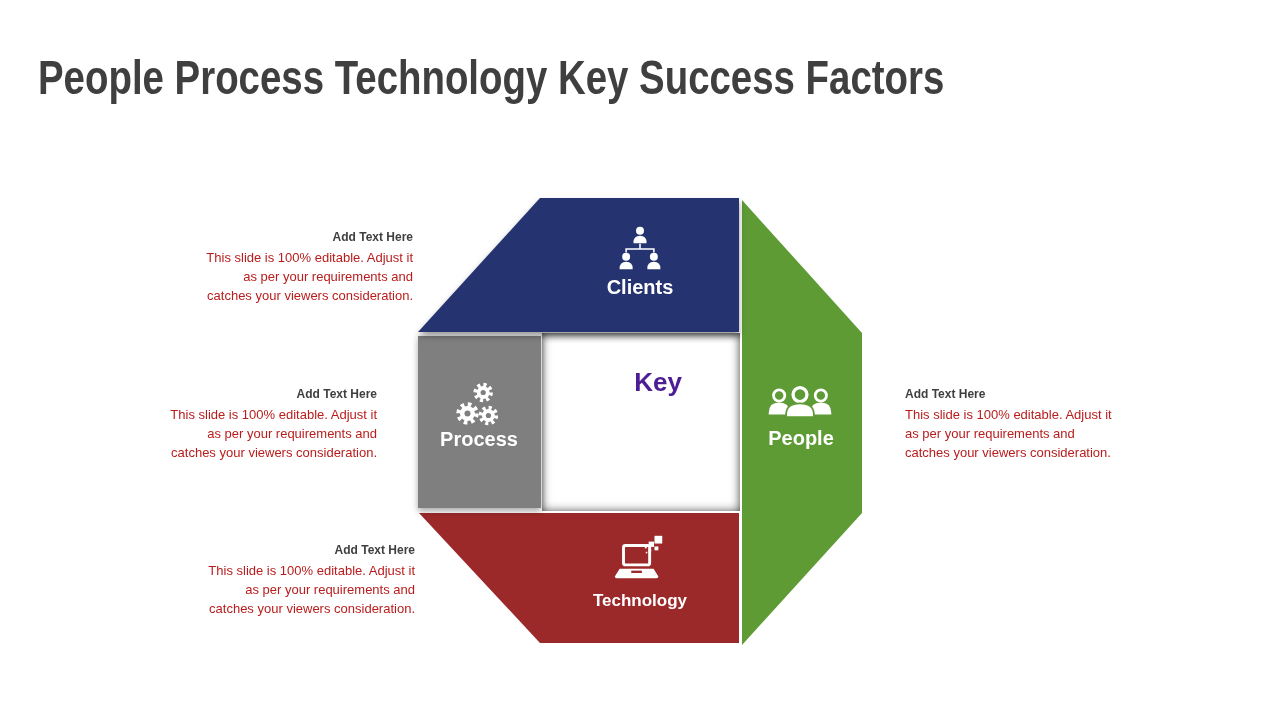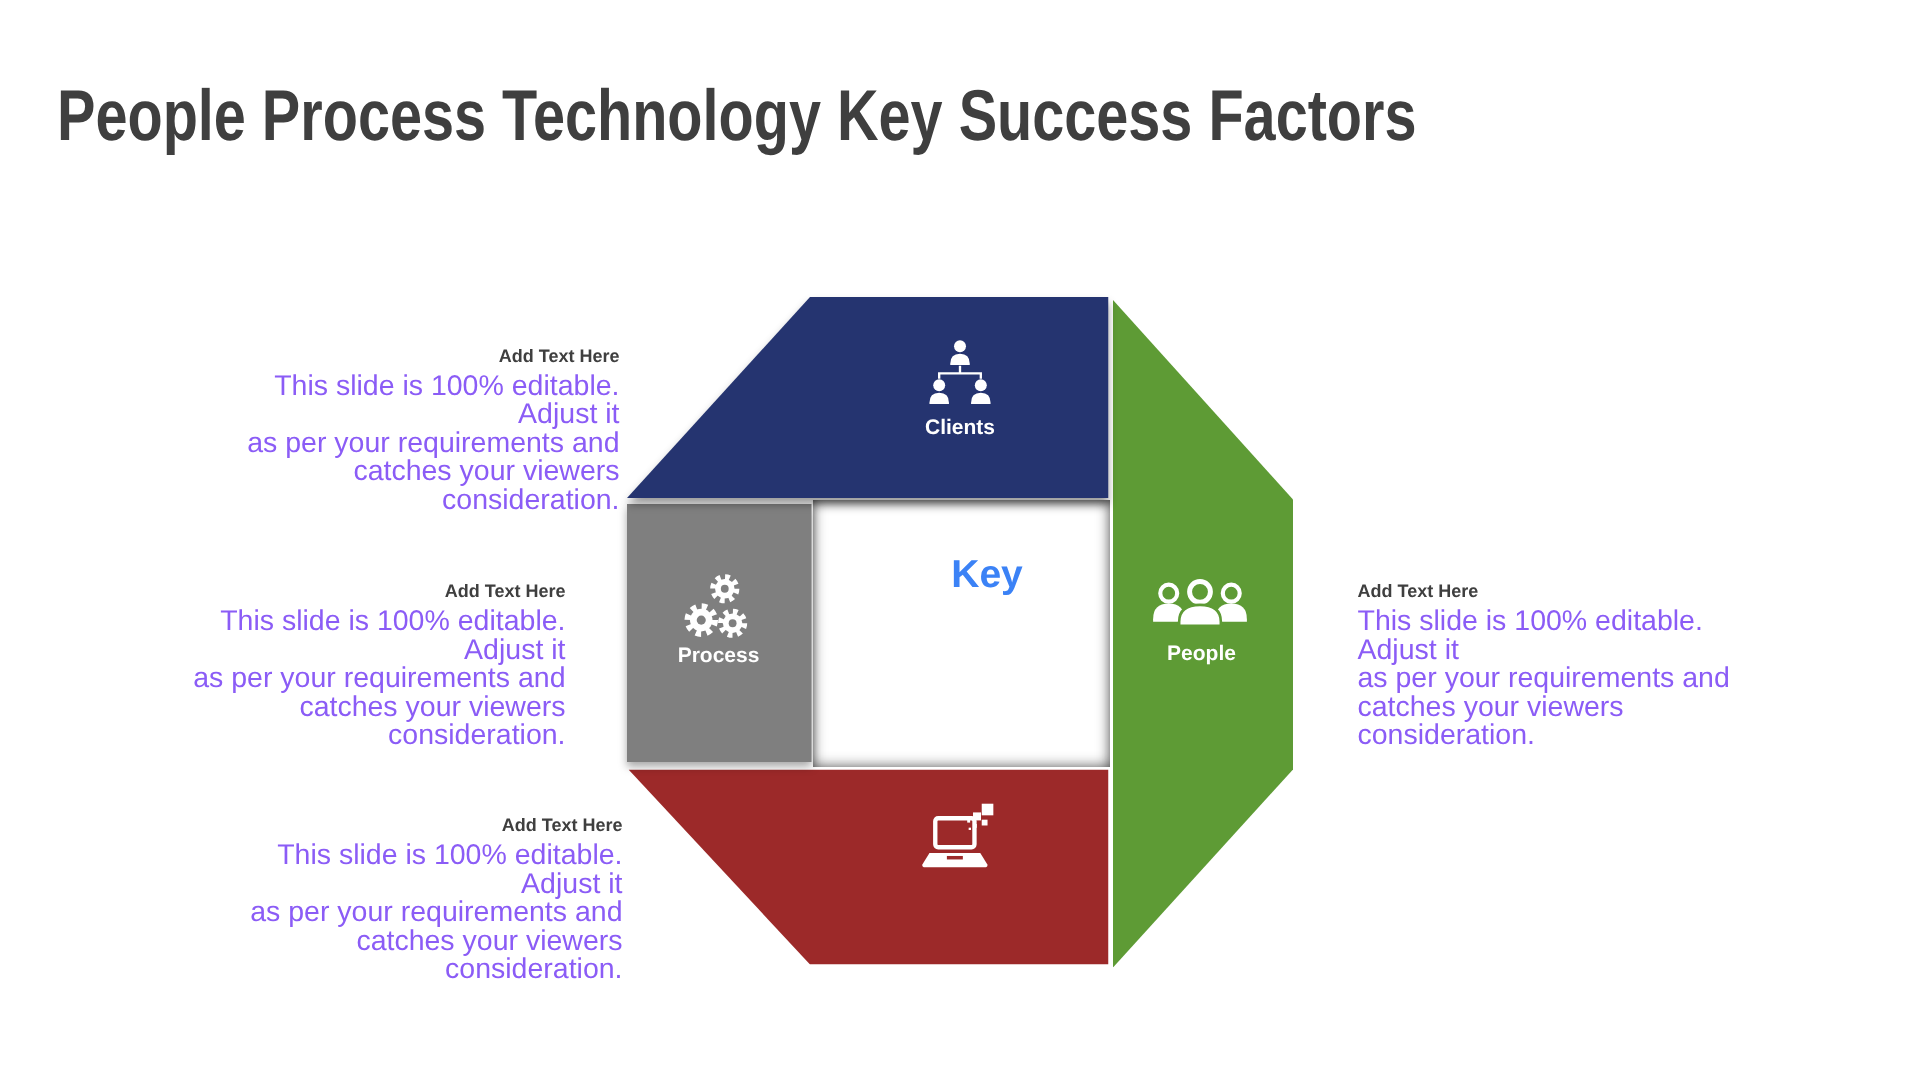--- a/index.html
+++ b/index.html
@@ -17,21 +17,21 @@
     white-space:nowrap;
     transform:scaleX(0.80); transform-origin:left top;
     letter-spacing:0px;
   }
   
   .text-block { position:absolute; width:268px; }
   .text-block .tb-heading {
     font-size:12px; font-weight:bold; color:#3f3f3f; line-height:22px;
   }
   .text-block .tb-line {
-    font-size:19px; color:#8b5cf6; line-height:19px;
+    font-size:13px; color:#b91c1c; line-height:19px;
   }
   .tb-right { text-align:right; }
   .tb-left  { text-align:left; }
   #block-left-top    { left:145px; top:226px; }
   #block-left-middle { left:109px; top:383px; }
   #block-left-bottom { left:147px; top:539px; }
   #block-right       { left:905px; top:383px; }
   
   .diagram { position:absolute; left:418px; top:197px; width:444px; height:448px; }
   .seg-wrap { position:absolute; inset:0; pointer-events:none; }
@@ -54,25 +54,25 @@
     position:absolute; left:124px; top:136px; width:198px; height:178px;
     background:#ffffff;
     box-shadow: inset 0 6px 8px -4px rgba(0,0,0,0.55),
                 inset 0 -6px 8px -4px rgba(0,0,0,0.35),
                 inset 6px 0 8px -4px rgba(0,0,0,0.35),
                 inset -6px 0 8px -4px rgba(0,0,0,0.40);
   }
   .center-text {
     position:absolute; left:124px; top:167px; width:232px;
     text-align:center; font-size:26px; font-weight:bold;
-    color:#3b82f6; line-height:37px;
+    color:#4c1d95; line-height:37px;
   }
   .seg-label {
     position:absolute; width:200px; text-align:center;
-    color:#ffffff; font-weight:bold; font-size:14px;
+    color:#ffffff; font-weight:bold; font-size:20px;
   }
   #label-clients    { left:122px; top:79px;  }
   #label-people     { left:283px; top:230px; }
   #label-process    { left:-39px; top:231px;text-align:center; }
   #label-technology { left:122px; top:394px; font-size:17px; }
   .seg-icon { position:absolute; }
   #icon-clients    { left:196px; top:26px;  }
   #icon-people     { left:349px; top:188px; }
   #icon-process    { left:35px;  top:184px; }
   #icon-technology { left:191px; top:337px; }
@@ -184,14 +184,15 @@
       <rect x="47" y="12" width="4" height="4" fill="#fff"></rect>
       <rect x="41" y="15" width="2.6" height="2.6" fill="#fff"></rect>
       <rect x="37" y="12" width="2" height="2" fill="#fff"></rect>
       <rect x="38" y="17.5" width="1.6" height="1.6" fill="#fff"></rect>
     </svg>
   </div>
 
   <div class="seg-label" id="label-clients">Clients</div>
   <div class="seg-label" id="label-people">People</div>
   <div class="seg-label" id="label-process">Process</div>
+  <div class="seg-label" id="label-technology">Technology</div>
 
 </div>
 
 </body></html>

